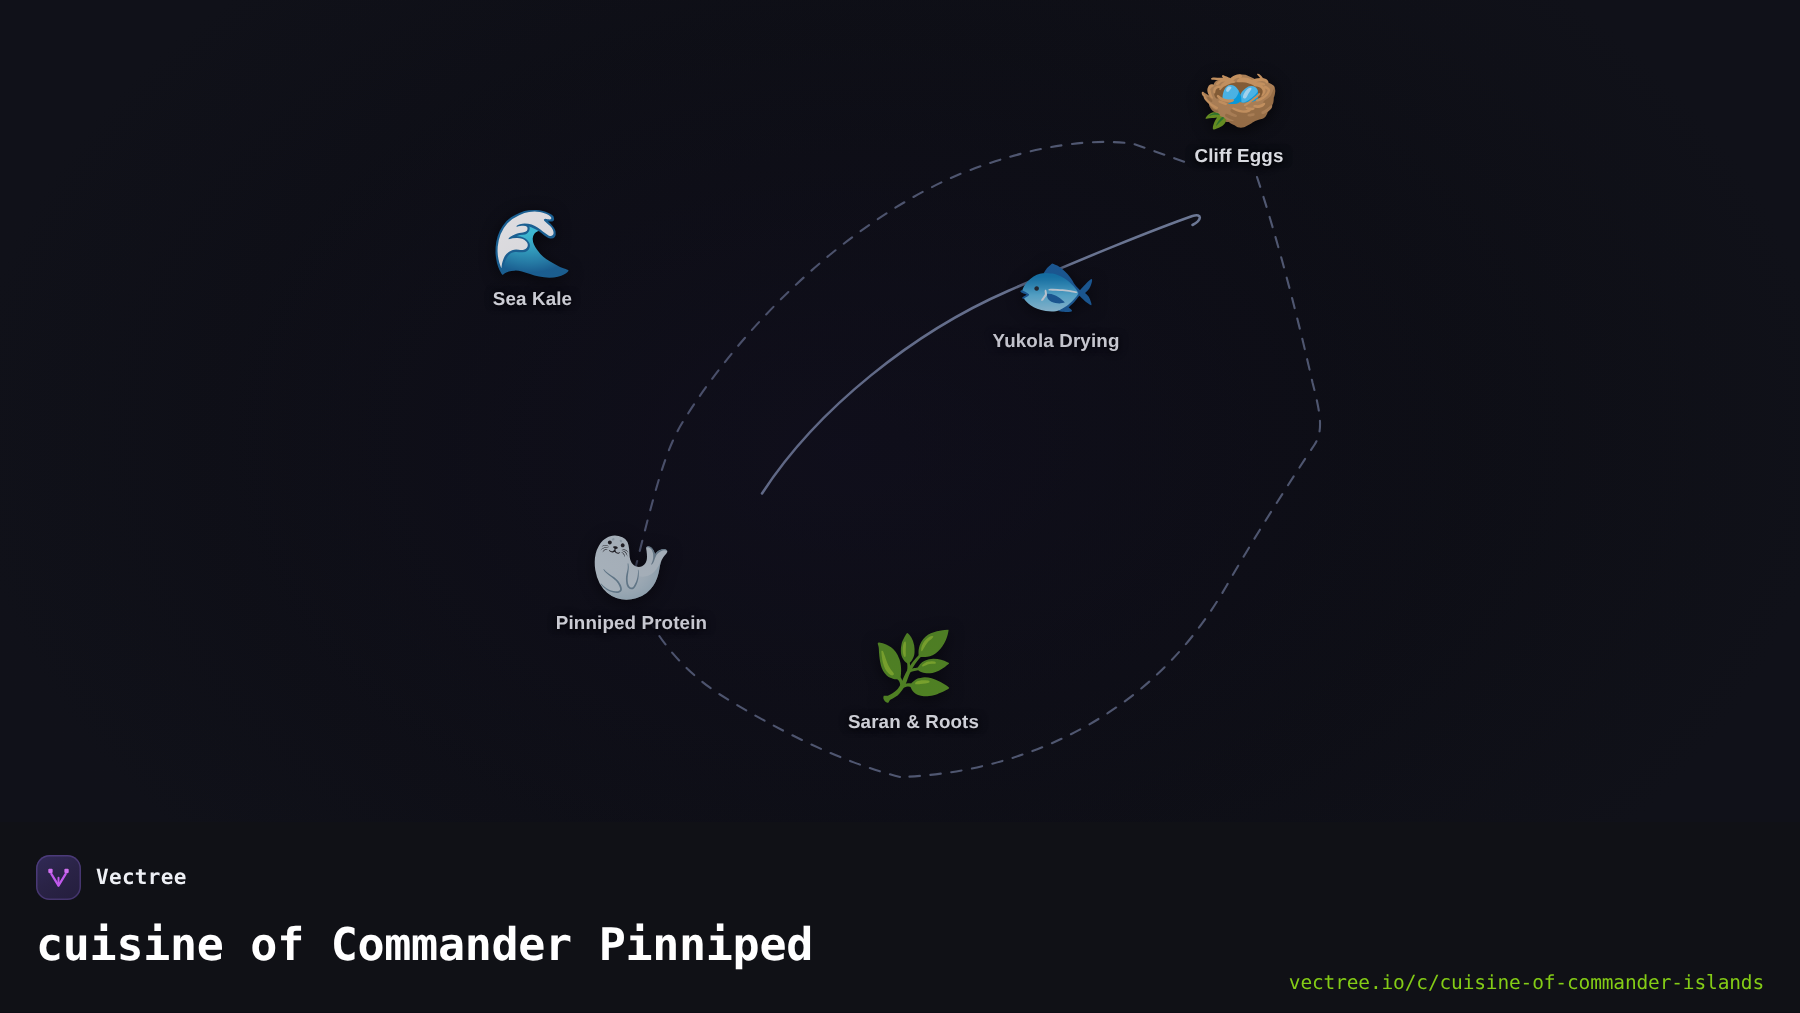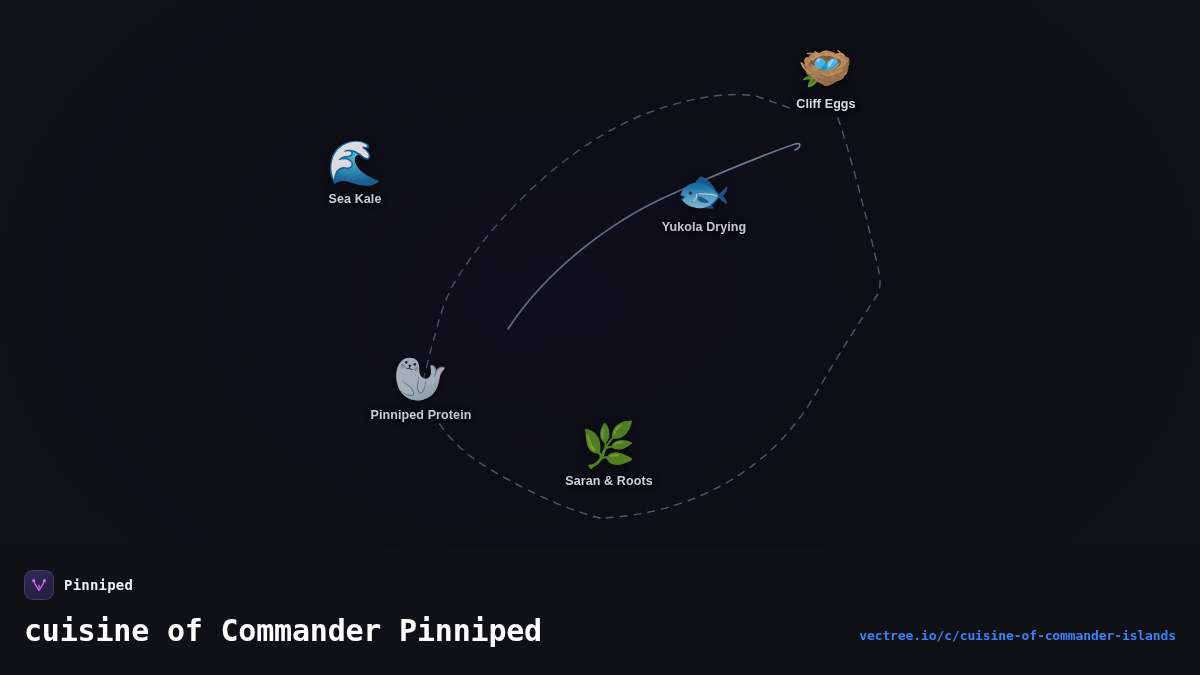--- a/index.html
+++ b/index.html
@@ -92,27 +92,26 @@
     margin-top:13px;
     font-family:"DejaVu Sans Mono","Liberation Mono",monospace;
     font-size:30px;
     font-weight:bold;
     color:#ffffff;
     letter-spacing:-0.2px;
     white-space:nowrap;
   }
   #url {
     position:absolute;
-    right:24px; bottom:32px;
+    right:24px; bottom:12px;
     font-family:"DejaVu Sans Mono","Liberation Mono",monospace;
     font-size:13px;
-    color:#3b82f6;
+    color:#84cc16;
     letter-spacing:-0.1px;
     white-space:nowrap;
-    font-weight:bold;
   }
 </style>
 </head>
 <body>
 
 <div id="page">
 
   <div id="canvas">
 
     <svg id="edges" viewBox="0 0 1200 548">
@@ -157,21 +156,21 @@
 
     <div id="brand">
       <span id="logo-mark">
         <svg width="18" height="18" viewBox="0 0 18 18" aria-hidden="true">
           <rect x="2.2" y="3.2" width="2.9" height="2.9" rx="0.7" fill="#d06ff0"></rect>
           <rect x="12.9" y="3.2" width="2.9" height="2.9" rx="0.7" fill="#d06ff0"></rect>
           <path d="M4.2 6.6 L9 14.4 L13.8 6.6" fill="none" stroke="#c159ec" stroke-width="1.5" stroke-linecap="round" stroke-linejoin="round"></path>
           <path d="M9 14.4 L9 9.2" fill="none" stroke="#c159ec" stroke-width="1.3" stroke-linecap="round"></path>
         </svg>
       </span>
-      <span id="brand-name">Pinniped</span>
+      <span id="brand-name">Vectree</span>
     </div>
 
     <div id="title">cuisine of Commander Pinniped</div>
 
     <div id="url">vectree.io/c/cuisine-of-commander-islands</div>
   </div>
 
 </div>
 
 </body></html>

